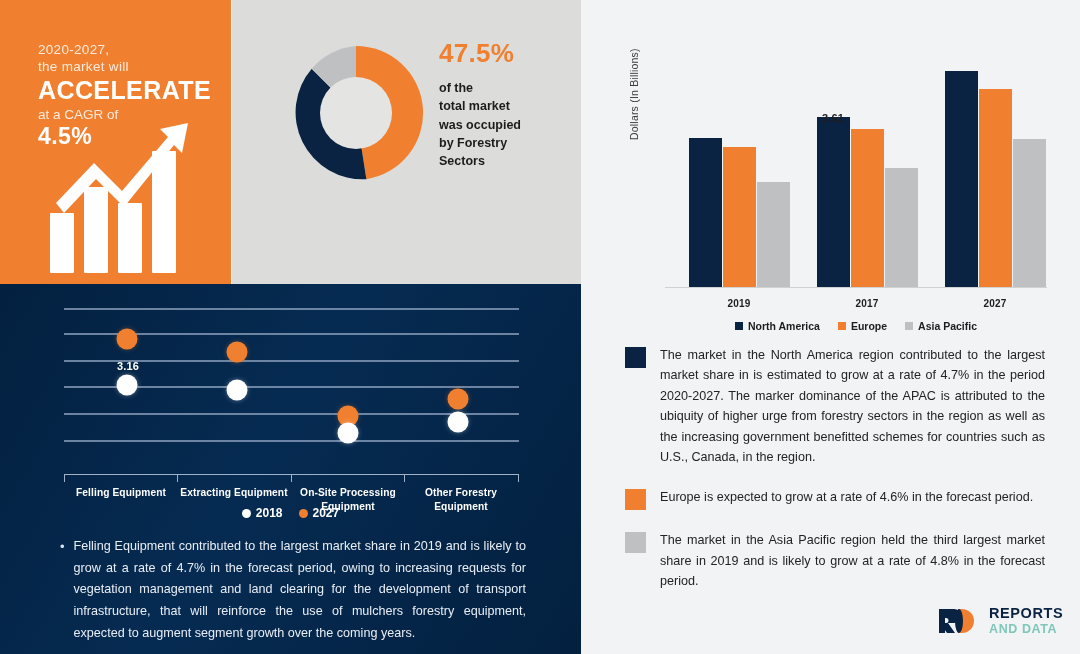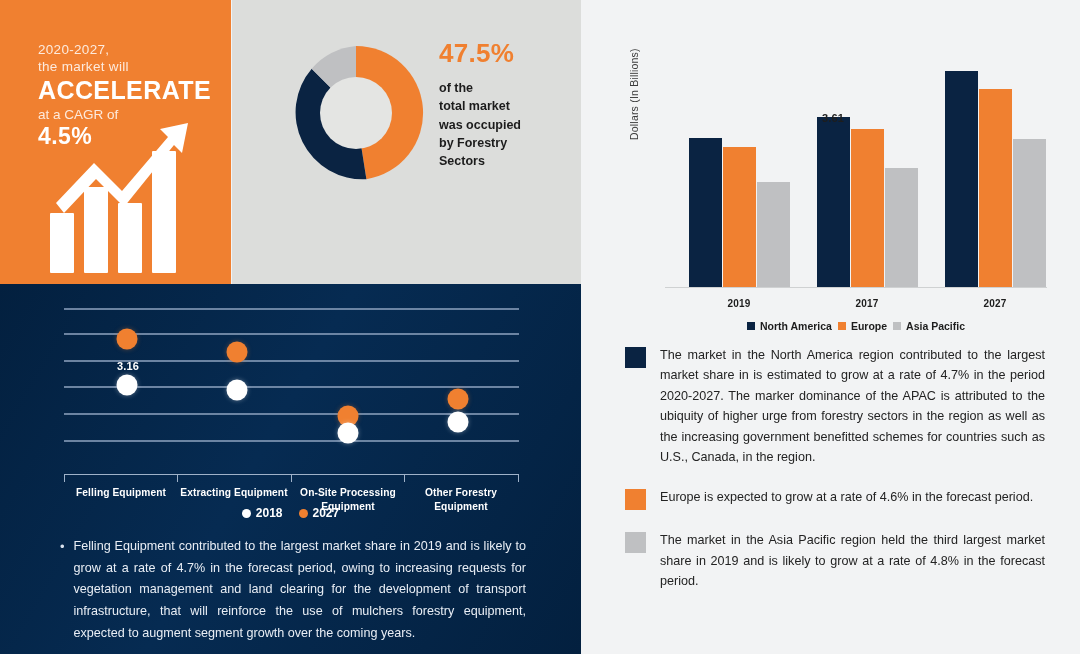--- a/index.html
+++ b/index.html
@@ -159,21 +159,21 @@
   .bar-label {
     position: absolute; font-size: 11px; font-weight: bold; color: #1d1d1d;
     transform: translateX(-50%); letter-spacing: .2px;
   }
   .x-label {
     position: absolute; top: 266px; font-size: 10px; font-weight: bold;
     color: #1d1d1d; transform: translateX(-50%); letter-spacing: .2px;
   }
   .bar-legend {
     position: absolute; left: 32px; top: 288px; width: 382px;
-    display: flex; justify-content: center; align-items: center; gap: 6px;
+    display: flex; justify-content: center; align-items: center; gap: 18px;
   }
   .bar-legend .item { display: flex; align-items: center; gap: 5px; }
   .bar-legend .swatch { width: 8px; height: 8px; }
   .bar-legend .lbl { font-size: 10.5px; font-weight: bold; color: #1d1d1d; }
 
   
   .notes { position: absolute; left: 44px; top: 345px; width: 420px; }
   .note { display: flex; gap: 14px; margin-bottom: 20px; }
   .note .sq { width: 21px; height: 21px; flex: 0 0 21px; margin-top: 2px; }
   .note .txt {
@@ -351,14 +351,27 @@
         <span class="sq" style="background:#f08030"></span>
         <span class="txt">Europe is expected to grow at a rate of 4.6% in the forecast period.</span>
       </div>
       <div class="note">
         <span class="sq" style="background:#bfc0c2"></span>
         <span class="txt">The market in the Asia Pacific region held the third largest market share in 2019 and is likely to grow at a rate of 4.8% in the forecast period.</span>
       </div>
     </div>
   </div>
 
+  <div class="logo">
+    <div class="logo-mark">
+      <svg width="44" height="26" viewBox="0 0 44 26">
+        <path d="M1 25 V1 H16 a7 7 0 0 1 0 14 H10 l7 10 H9 L2 15 H8 a2.5 2.5 0 0 0 0-5 H7 V25 Z" fill="#0a2342"></path>
+        <path d="M20 1 h4 a12 12 0 0 1 0 24 h-4 Z" fill="#f08030"></path>
+        <ellipse cx="21" cy="13" rx="4" ry="12" fill="#0a2342"></ellipse>
+      </svg>
+    </div>
+    <div class="logo-words">
+      <span class="logo-top">REPORTS</span>
+      <span class="logo-bot">AND DATA</span>
+    </div>
+  </div>
 
 </div>
 
 </body></html>

